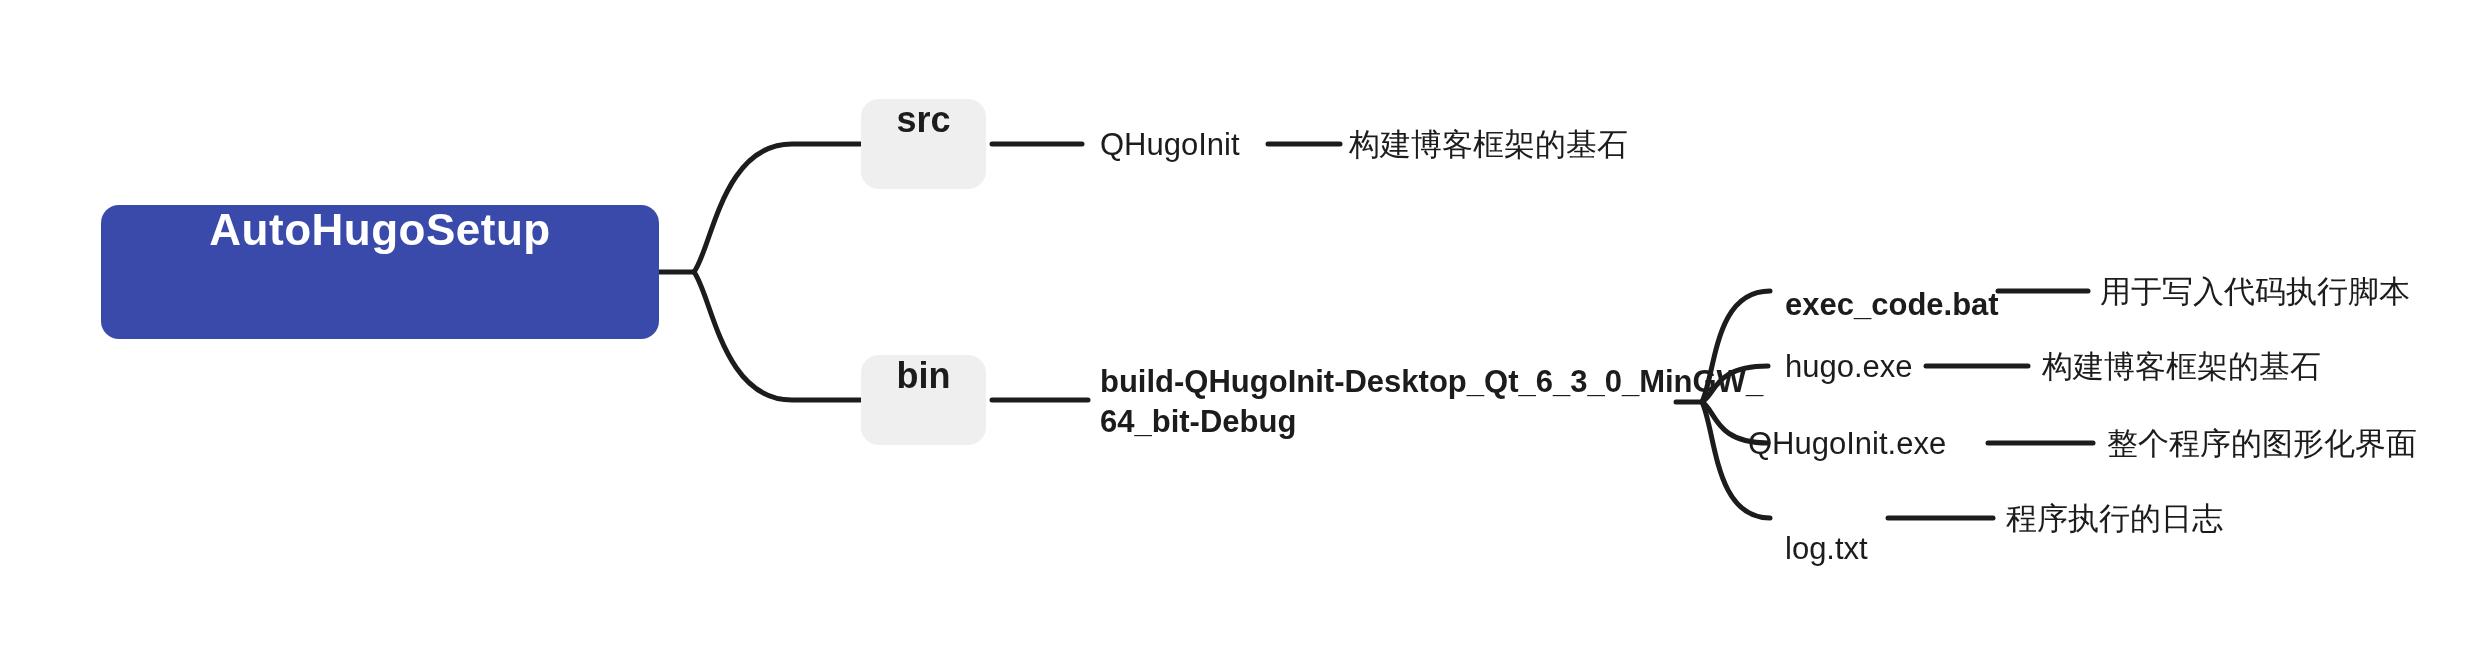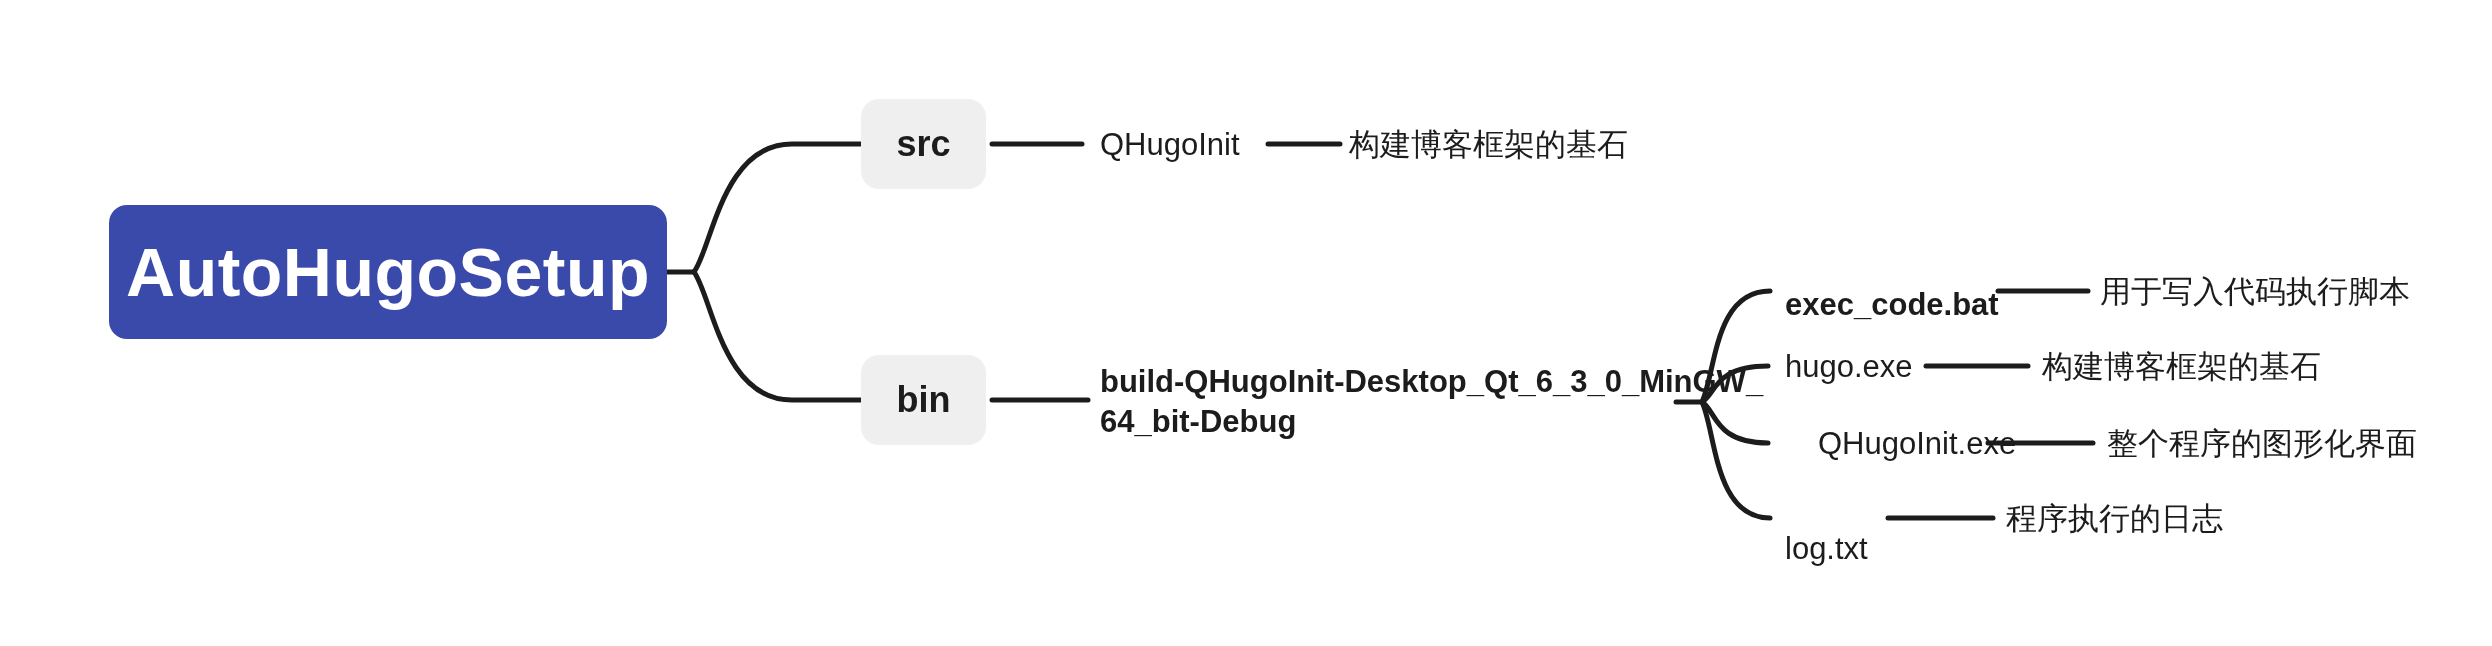--- a/index.html
+++ b/index.html
@@ -29,33 +29,31 @@
   }
   svg.connectors path {
     fill: none;
     stroke: var(--line_color);
     stroke-width: 5;
     stroke-linecap: round;
   }
   .node {
     position: absolute;
     display: flex;
-    align-items: center;
     justify-content: center;
   }
   .node-root {
     left: 101px; top: 205px;
     width: 558px; height: 134px;
     background: var(--root_bg);
     color: var(--root_text);
     border-radius: 18px;
-    font-size: 68px;
+    font-size: 44px;
     font-weight: bold;
     letter-spacing: 0.5px;
-    margin-left: 8px;
   }
   .node-branch {
     left: 861px;
     width: 125px; height: 90px;
     background: var(--branch_bg);
     border-radius: 18px;
     font-size: 36px;
     font-weight: 600;
   }
   .node-src { top: 99px; }
@@ -119,19 +117,19 @@
     <span>build-QHugoInit-Desktop_Qt_6_3_0_MinGW_</span>
     <span>64_bit-Debug</span>
   </div>
 
   <div class="txt" style="left:1785px; top:304px;font-weight:bold;">exec_code.bat</div>
   <div class="txt" style="left:2100px; top:291px;">用于写入代码执行脚本</div>
 
   <div class="txt" style="left:1785px; top:366px;">hugo.exe</div>
   <div class="txt" style="left:2042px; top:366px;text-align:right;">构建博客框架的基石</div>
 
-  <div class="txt" style="left:1818px; top:443px;">QHugoInit.exe</div>
+  <div class="txt" style="left:1748px; top:443px;">QHugoInit.exe</div>
   <div class="txt" style="left:2107px; top:443px;">整个程序的图形化界面</div>
 
   <div class="txt" style="left:1785px; top:548px;">log.txt</div>
   <div class="txt" style="left:2006px; top:518px;">程序执行的日志</div>
 
 </div>
 
 </body></html>

